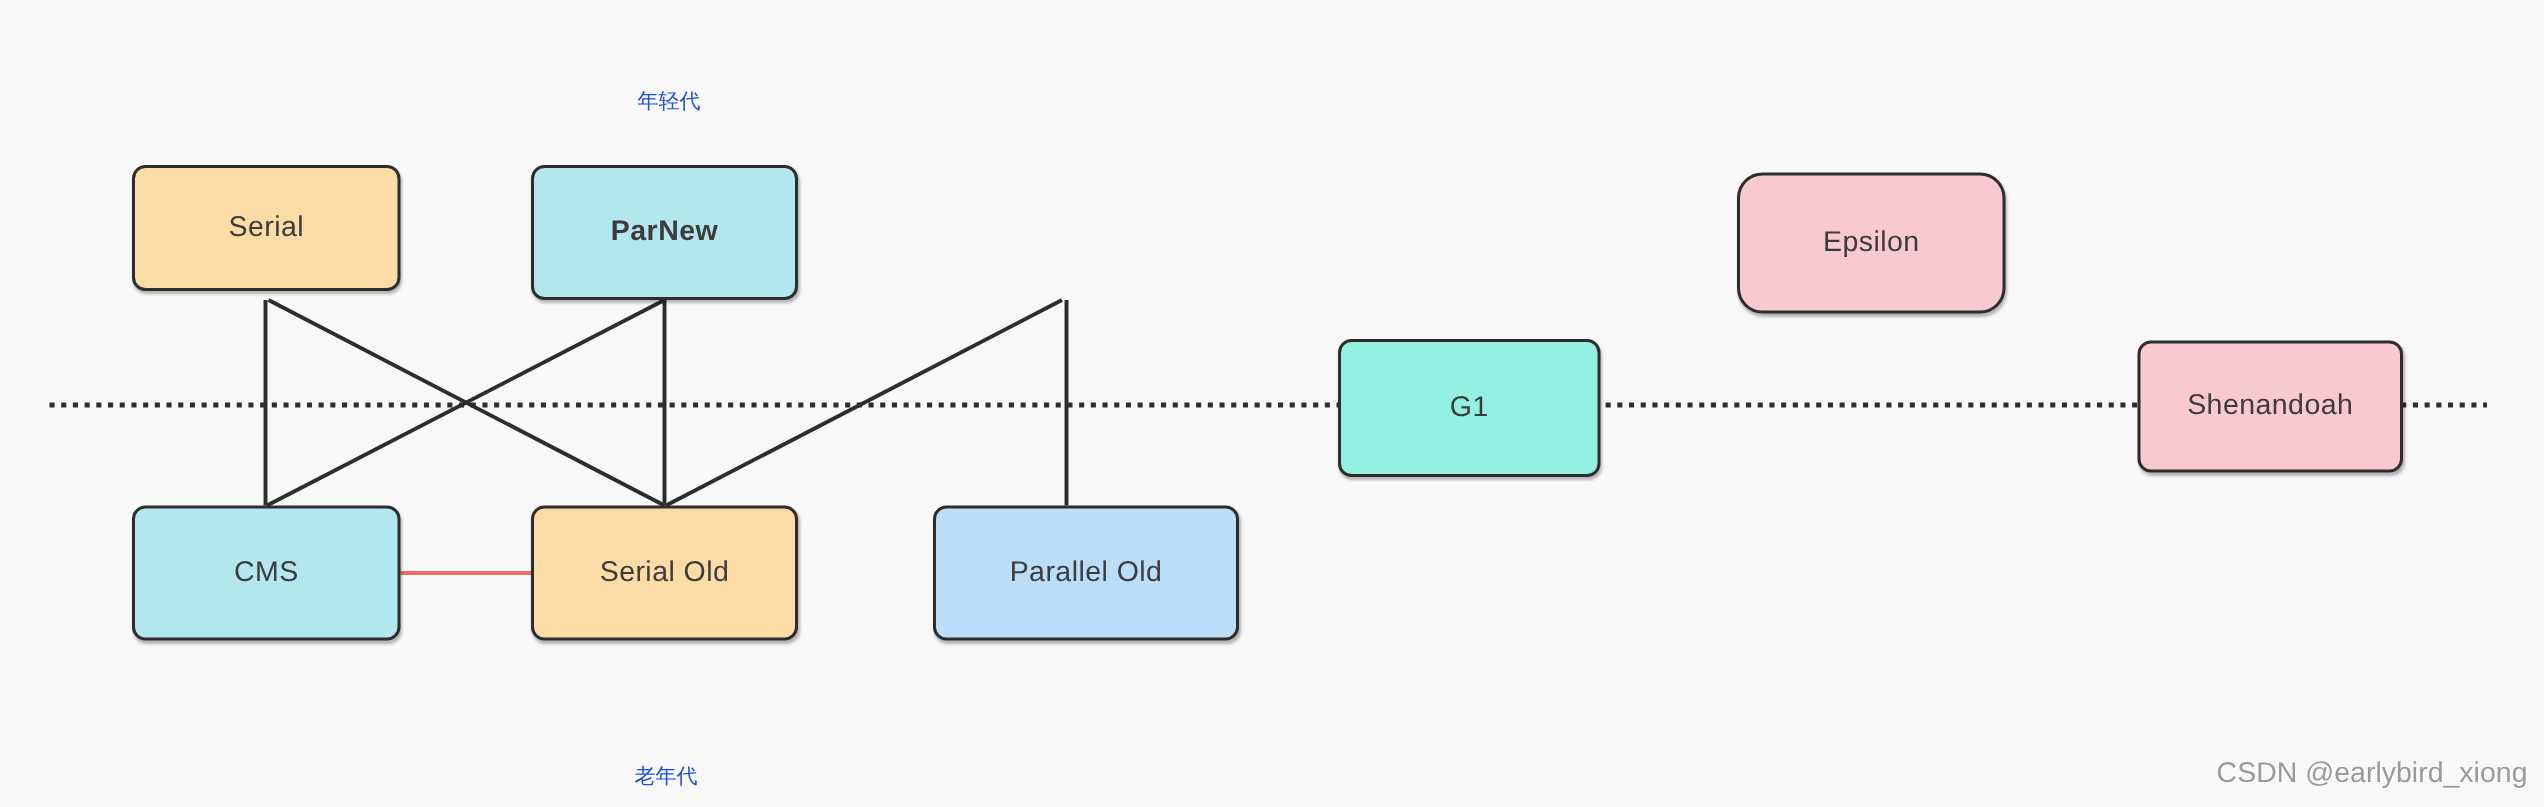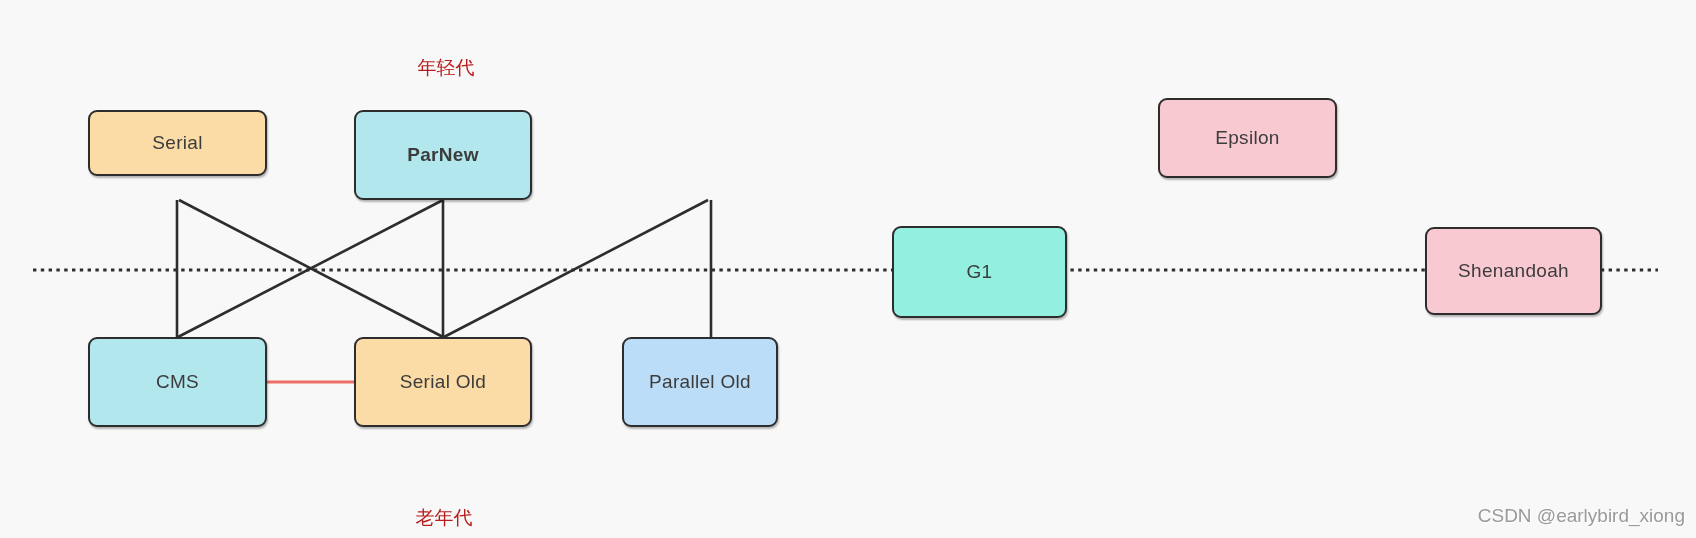--- a/index.html
+++ b/index.html
@@ -28,35 +28,35 @@
     border-radius: 9px;
     box-shadow: 1px 2px 2px rgba(0,0,0,0.28);
     display: flex;
     align-items: center;
     justify-content: center;
     font-size: 19px;
     color: #3c3c3c;
     letter-spacing: 0.3px;
   }
   
-  .n-serial        { left:  88px; top: 110px; width: 179px; height: 66px; }
+  .n-serial        { left:  88px; top: 110px; width: 179px; height: 84px; }
   .n-parnew        { left: 354px; top: 110px; width: 178px; height: 90px; font-weight: bold; }
   .n-parallel      { left: 622px; top: 110px; width: 178px; height: 90px; }
-  .n-epsilon       { left:1158px; top: 98px; width: 179px; height: 80px; }
+  .n-epsilon       { left:1158px; top: 115px; width: 179px; height: 94px; border-radius: 17px; }
   .n-g1            { left: 892px; top: 226px; width: 175px; height: 92px; }
   .n-zgc           { left:1158px; top: 227px; width: 179px; height: 88px; }
   .n-shenandoah    { left:1425px; top: 227px; width: 177px; height: 88px; }
   .n-cms           { left:  88px; top: 337px; width: 179px; height: 90px; }
   .n-serial-old    { left: 354px; top: 337px; width: 178px; height: 90px; }
-  .n-parallel-old  { left: 622px; top: 337px; width: 156px; height: 90px; }
+  .n-parallel-old  { left: 622px; top: 337px; width: 204px; height: 90px; }
 
   .gen-label {
     position: absolute;
-    font-size: 19px;
-    color: #b91c1c;
+    font-size: 14px;
+    color: #1d4ed8;
     transform: translate(-50%, -50%);
     white-space: nowrap;
   }
   .gen-label.young { left: 446px; top: 68px; }
   .gen-label.old   { left: 444px; top: 470px; margin-top: 48px; }
 
   .watermark {
     position: absolute;
     right: 11px;
     top: 505px;

